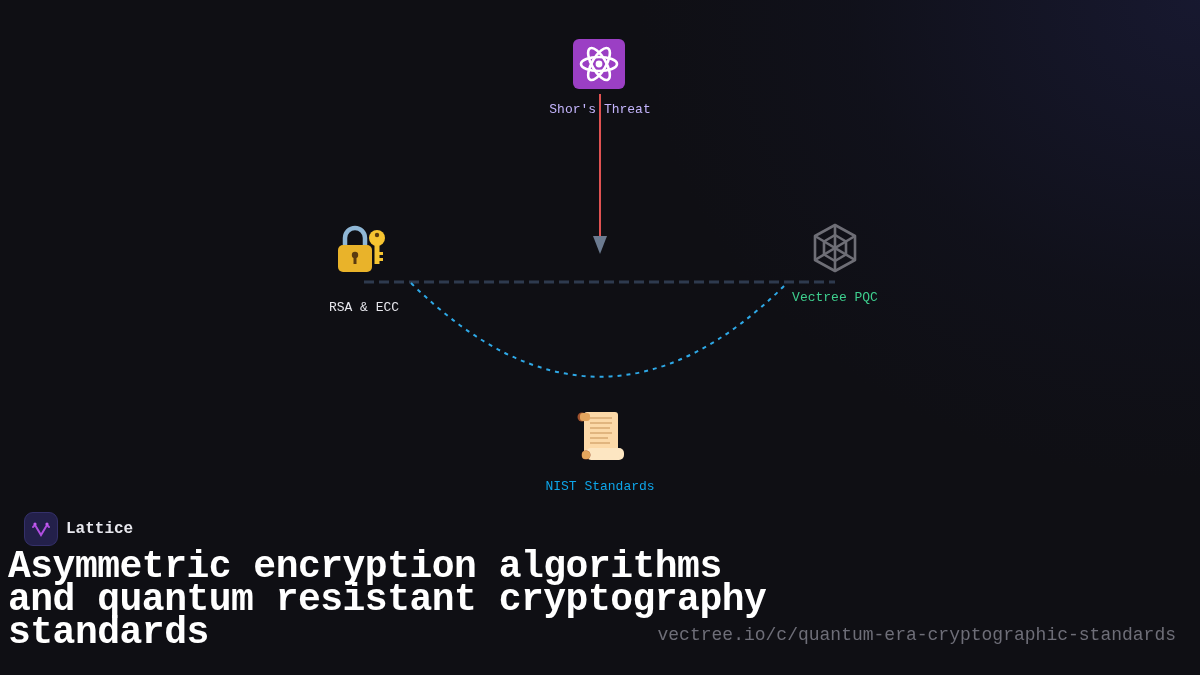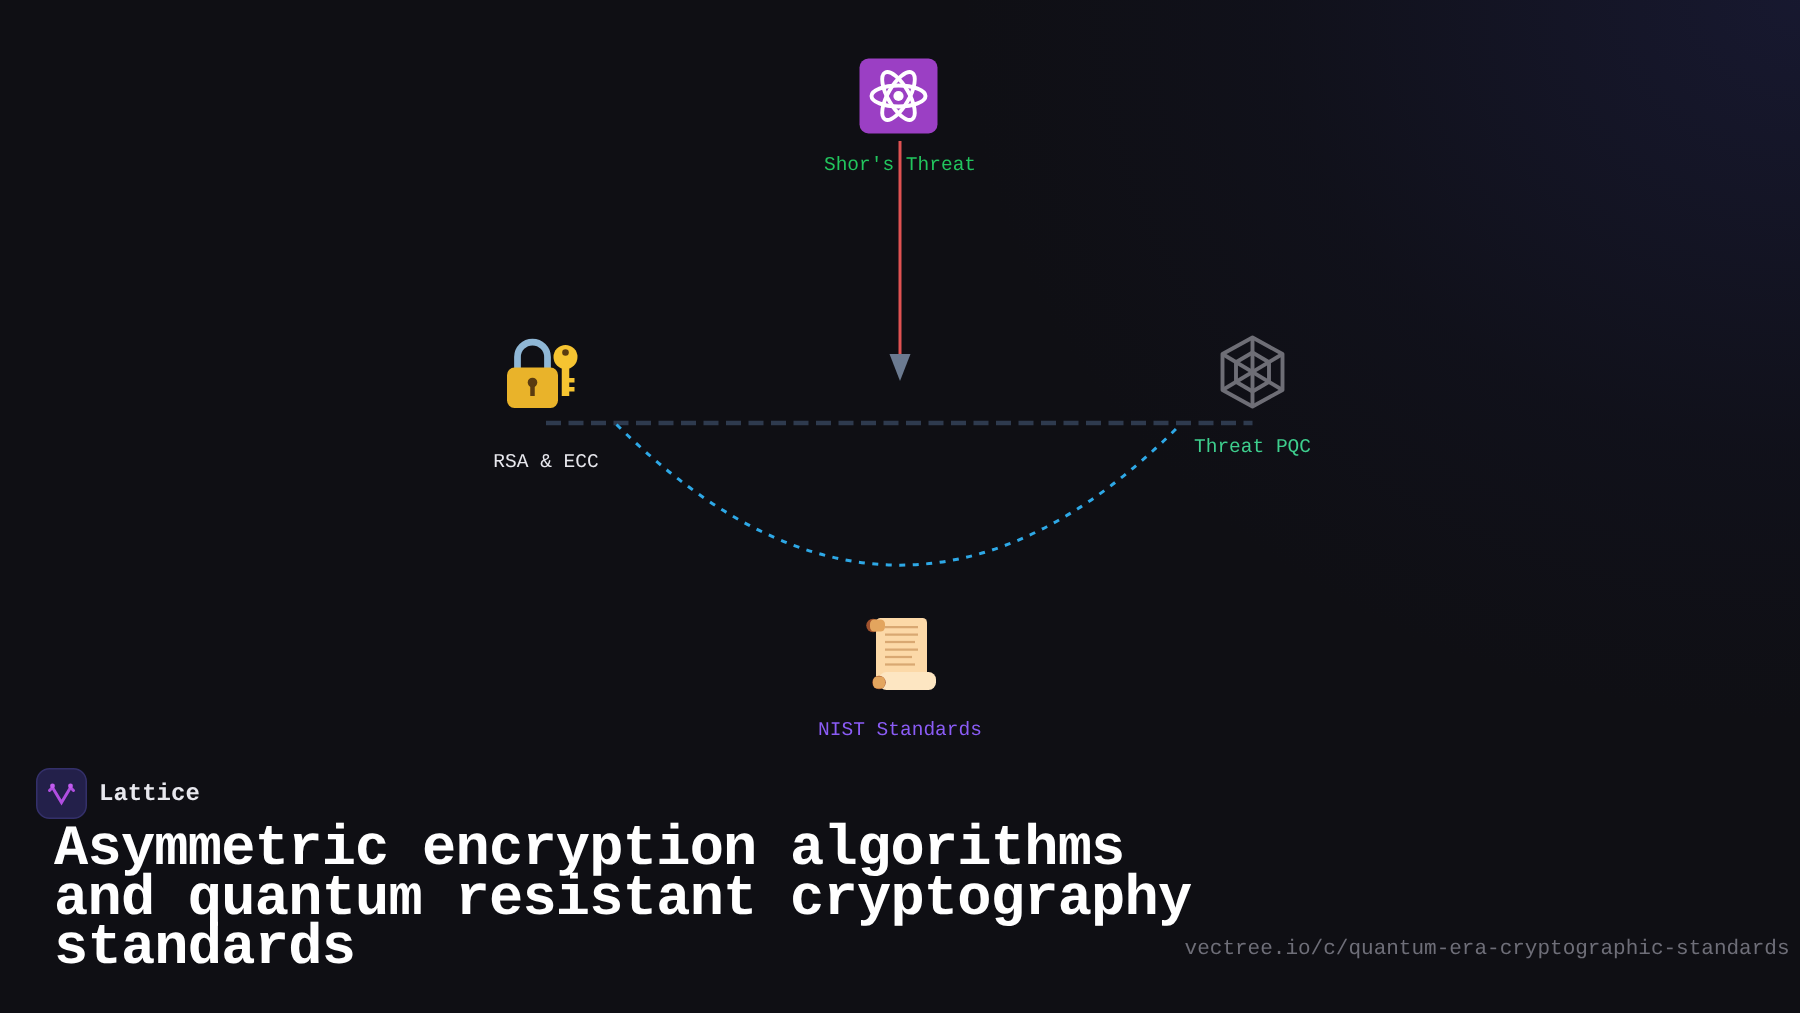--- a/index.html
+++ b/index.html
@@ -28,28 +28,28 @@
   .brand-logo {
     width:34px; height:34px; border-radius:9px;
     background:#23204a; border:1px solid #34306a;
     display:flex; align-items:center; justify-content:center; box-sizing:border-box;
   }
   .brand-name {
     color:#e8e8ee; font-size:16px; font-weight:bold;
     font-family:"Liberation Mono", monospace;
   }
   .title {
-    position:absolute; left:36px; top:550px; width:760px;
+    position:absolute; left:8px; top:550px; width:760px;
     color:#ffffff; font-weight:bold; font-size:38px; line-height:33px;
     font-family:"Liberation Mono", "DejaVu Sans Mono", monospace;
     letter-spacing:-0.5px;
   }
   .url {
-    position:absolute; right:7px; top:625px;
-    color:#6e6e78; font-size:14px;
+    position:absolute; right:24px; top:625px;
+    color:#6e6e78; font-size:18px;
   }
 </style>
 </head>
 <body>
 
 <div class="bg-glow"></div>
 
 <svg class="diagram" width="1200" height="675">
 
   <line x1="364" y1="282" x2="835" y2="282" stroke="#2e3a4e" stroke-width="3" stroke-dasharray="10 5"></line>
@@ -64,21 +64,21 @@
   <svg width="54" height="52" viewBox="0 0 54 52">
     <rect x="1" y="1" width="52" height="50" rx="6" fill="#9b3fc4"></rect>
     <g fill="none" stroke="#fff" stroke-width="2.6">
       <ellipse cx="27" cy="26" rx="18" ry="7"></ellipse>
       <ellipse cx="27" cy="26" rx="18" ry="7" transform="rotate(60 27 26)"></ellipse>
       <ellipse cx="27" cy="26" rx="18" ry="7" transform="rotate(-60 27 26)"></ellipse>
     </g>
     <circle cx="27" cy="26" r="3.4" fill="#fff"></circle>
   </svg>
 </div>
-<div class="node-label" style="left:600px; top:102px; color:#22c55e;">Shor's Threat</div>
+<div class="node-label" style="left:600px; top:102px; color:#c4b5fd;">Shor's Threat</div>
 
 <div class="node-icon" style="left:363px; top:222px;">
   <svg width="56" height="52" viewBox="0 0 56 52">
     <path d="M10 24 V16 a10 10 0 0 1 20 0 V24" fill="none" stroke="#8fb7d6" stroke-width="4.5"></path>
     <rect x="3" y="23" width="34" height="27" rx="5" fill="#e9b32a"></rect>
     <circle cx="20" cy="33" r="3.2" fill="#5a3b10"></circle>
     <rect x="18.5" y="34" width="3" height="8" fill="#5a3b10"></rect>
     <circle cx="42" cy="16" r="8" fill="#f6c431"></circle>
     <circle cx="42" cy="13" r="2.2" fill="#5a3b10"></circle>
     <rect x="39.5" y="22" width="5" height="20" fill="#f6c431"></rect>
@@ -92,41 +92,41 @@
   <svg width="52" height="52" viewBox="0 0 52 52">
     <g fill="none" stroke="#6e6e76" stroke-width="2.6" stroke-linejoin="round">
       <polygon points="26,3 46,14 46,38 26,49 6,38 6,14"></polygon>
       <polygon points="26,13 37,19.5 37,32.5 26,39 15,32.5 15,19.5"></polygon>
       <line x1="26" y1="3" x2="26" y2="49"></line>
       <line x1="6" y1="14" x2="46" y2="38"></line>
       <line x1="46" y1="14" x2="6" y2="38"></line>
     </g>
   </svg>
 </div>
-<div class="node-label" style="left:835px; top:290px; color:#3ecf8e;">Threat PQC</div>
+<div class="node-label" style="left:835px; top:290px; color:#3ecf8e;">Vectree PQC</div>
 
 <div class="node-icon" style="left:600px; top:410px;">
   <svg width="56" height="54" viewBox="0 0 56 54">
     <rect x="12" y="2" width="34" height="42" rx="3" fill="#fcd9a8"></rect>
     <circle cx="10" cy="7" r="4.5" fill="#a0522d"></circle>
     <rect x="8" y="3" width="10" height="8" rx="3" fill="#e3a55e"></rect>
     <g stroke="#d9a872" stroke-width="1.5">
       <line x1="18" y1="8" x2="40" y2="8"></line>
       <line x1="18" y1="13" x2="40" y2="13"></line>
       <line x1="18" y1="18" x2="38" y2="18"></line>
       <line x1="18" y1="23" x2="40" y2="23"></line>
       <line x1="18" y1="28" x2="36" y2="28"></line>
       <line x1="18" y1="33" x2="38" y2="33"></line>
     </g>
     <rect x="14" y="38" width="38" height="12" rx="5" fill="#fde6c2"></rect>
     <circle cx="14" cy="45" r="4.5" fill="#a0522d"></circle>
     <rect x="10" y="41" width="8" height="8" rx="3" fill="#e3a55e"></rect>
   </svg>
 </div>
-<div class="node-label" style="left:600px; top:479px; color:#8b5cf6;">NIST Standards</div>
+<div class="node-label" style="left:600px; top:479px; color:#0ea5e9;">NIST Standards</div>
 
 <div class="brand">
   <div class="brand-logo">
     <svg width="20" height="20" viewBox="0 0 20 20">
       <g fill="none" stroke="#b04ee0" stroke-width="2" stroke-linecap="round">
         <path d="M4 6 L10 16 L16 6"></path>
         <path d="M4 6 L2 8"></path>
         <path d="M16 6 L18 8"></path>
       </g>
       <circle cx="4" cy="5" r="1.6" fill="#c25cf0"></circle>

